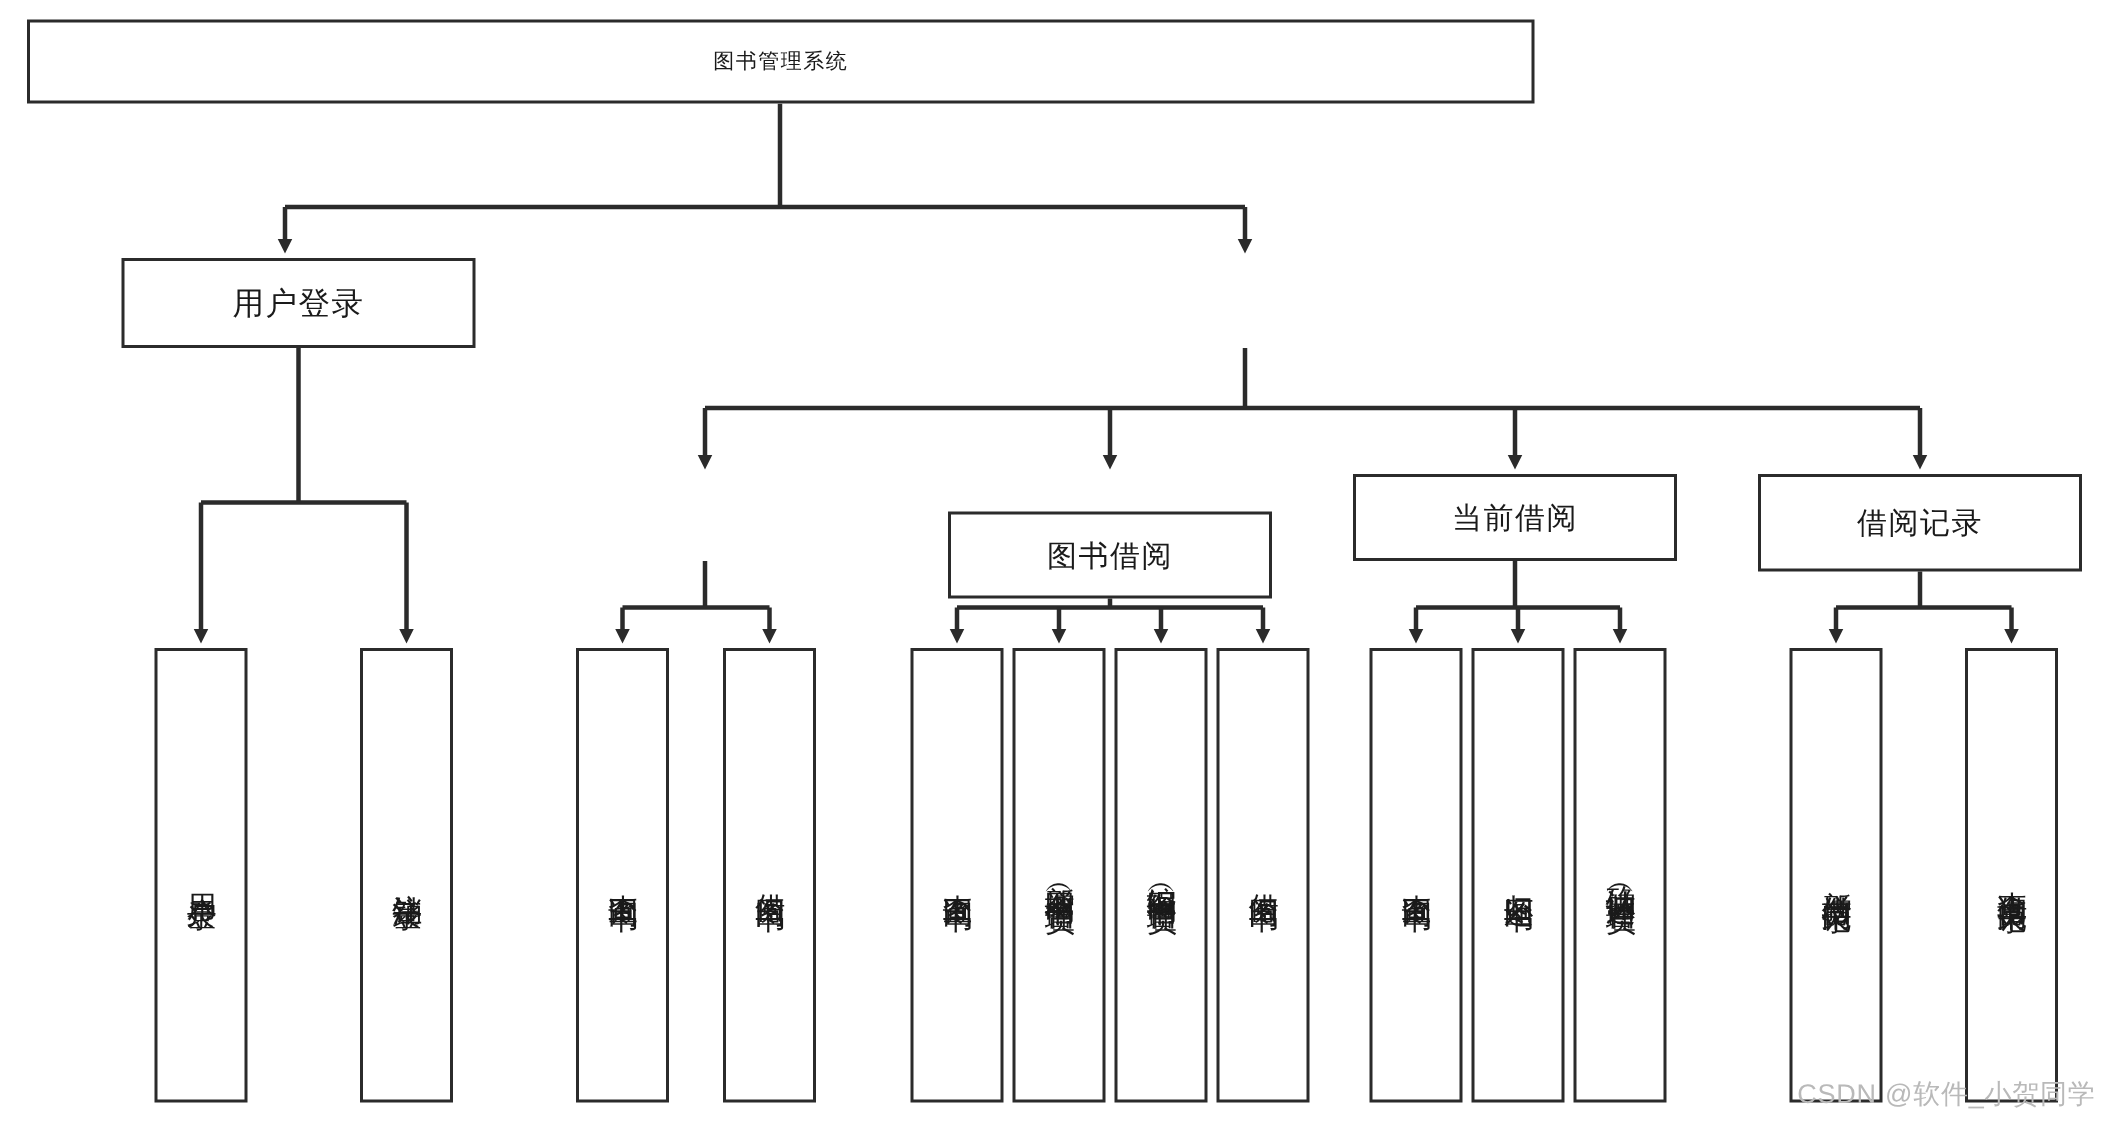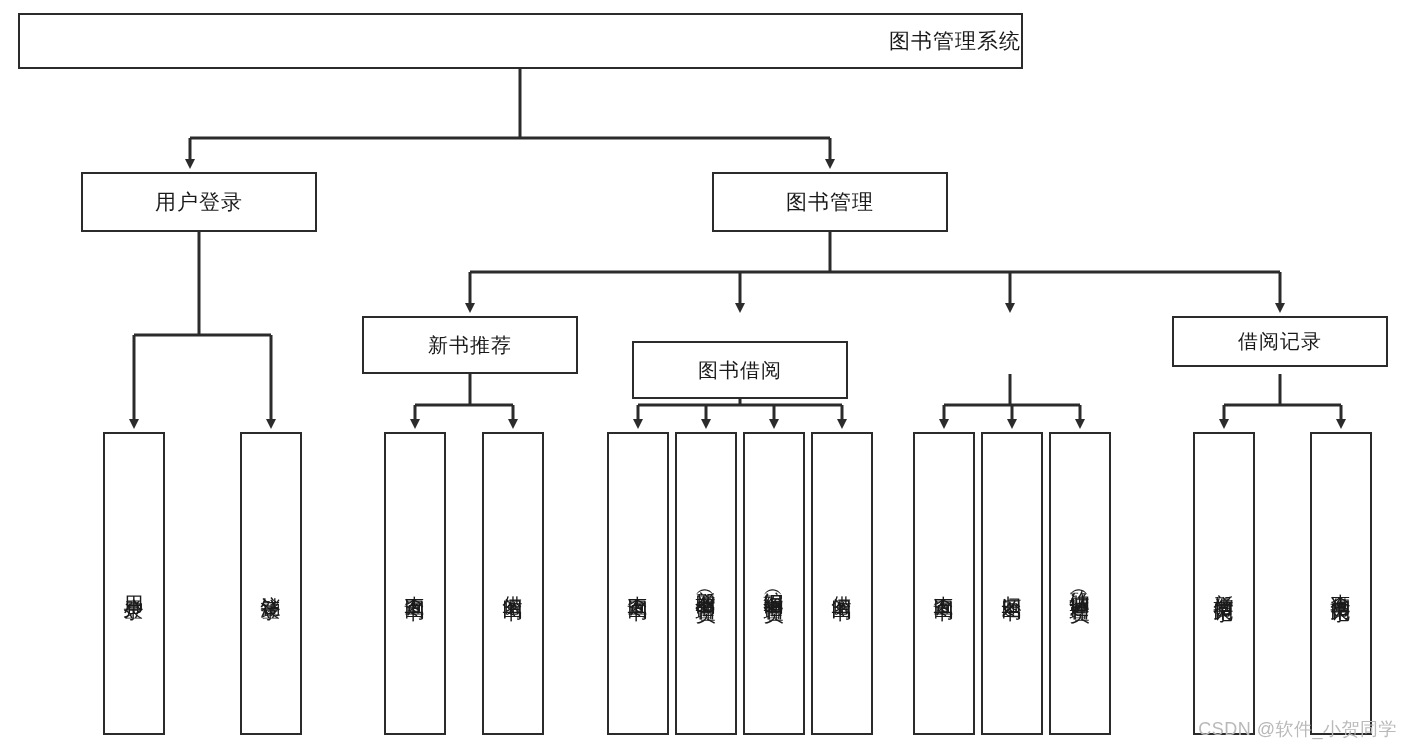--- a/index.html
+++ b/index.html
@@ -30,22 +30,21 @@
     box-sizing: border-box;
     background: #ffffff;
     border: 2px solid #2b2b2b;
     display: flex;
     align-items: center;
     justify-content: center;
     color: #1a1a1a;
     z-index: 2;
   }
   .node.root {
-    font-size: 21px;
-    justify-content: flex-end;
+    font-size: 14px;
   }
   .node.level2 {
     font-size: 21px;
   }
   .node.level3 {
     font-size: 20px;
   }
   .node.leaf {
     font-size: 20px;
     align-items: center;
@@ -130,31 +129,28 @@
     </g>
   </svg>
 
   <div class="node root" style="left:18px; top:13px; width:1005px; height:56px;">
     <span class="hlabel">图书管理系统</span>
   </div>
 
   <div class="node level2" style="left:81px; top:172px; width:236px; height:60px;">
     <span class="hlabel">用户登录</span>
   </div>
-  <div class="node level2" style="left:712px; top:172px; width:236px; height:60px;">
-    <span class="hlabel">图书管理</span>
-  </div>
 
-  <div class="node level3" style="left:362px; top:316px; width:216px; height:58px;">
-    <span class="hlabel">新书推荐</span>
-  </div>
   <div class="node level3" style="left:632px; top:316px; width:216px; height:58px;margin-top:25px;">
     <span class="hlabel">图书借阅</span>
   </div>
-  <div class="node level3" style="left:1172px; top:316px; width:216px; height:51px;">
+  <div class="node level3" style="left:902px; top:316px; width:216px; height:58px;">
+    <span class="hlabel">当前借阅</span>
+  </div>
+  <div class="node level3" style="left:1172px; top:316px; width:216px; height:65px;">
     <span class="hlabel">借阅记录</span>
   </div>
 
   <div class="node leaf" style="left:103px; top:432px; width:62px; height:303px;">
     <span class="vlabel">用户登录</span>
   </div>
   <div class="node leaf" style="left:240px; top:432px; width:62px; height:303px;">
     <span class="vlabel">注销登录</span>
   </div>
 

